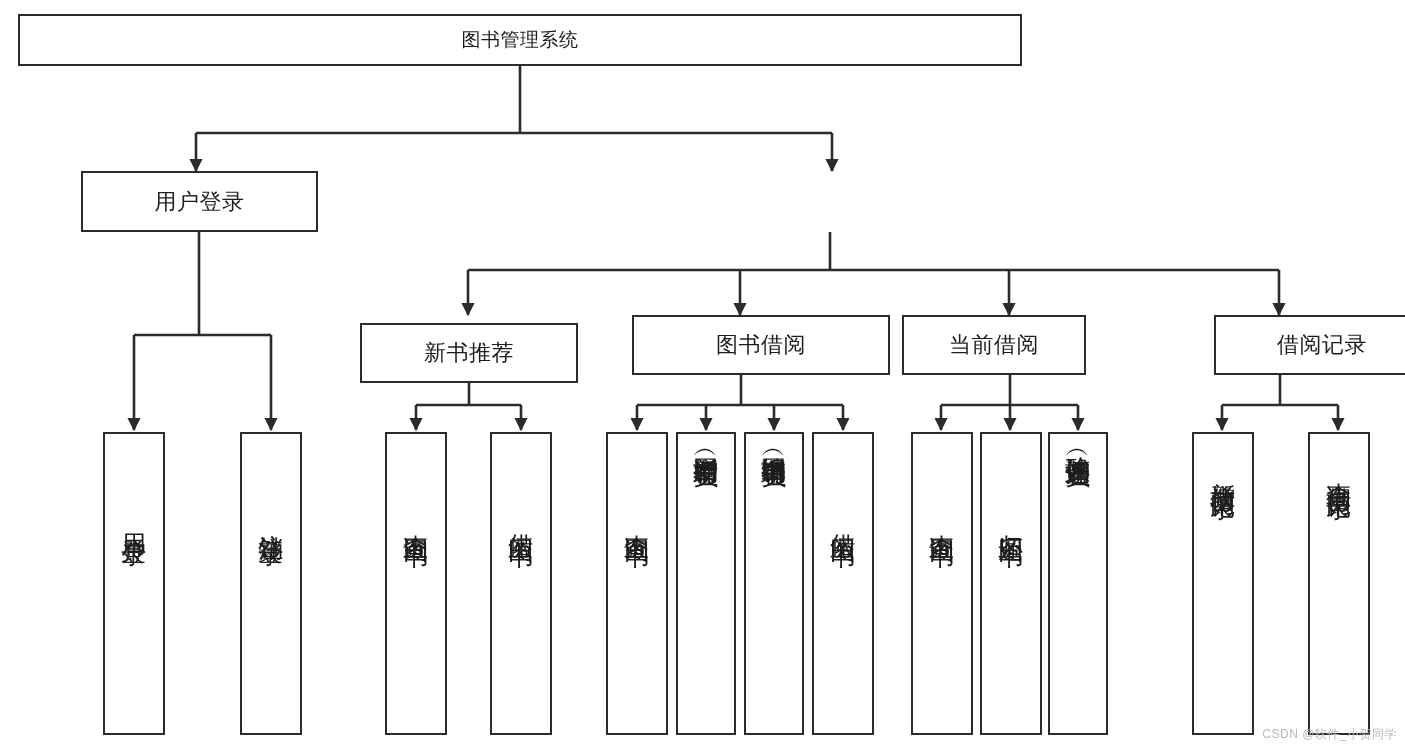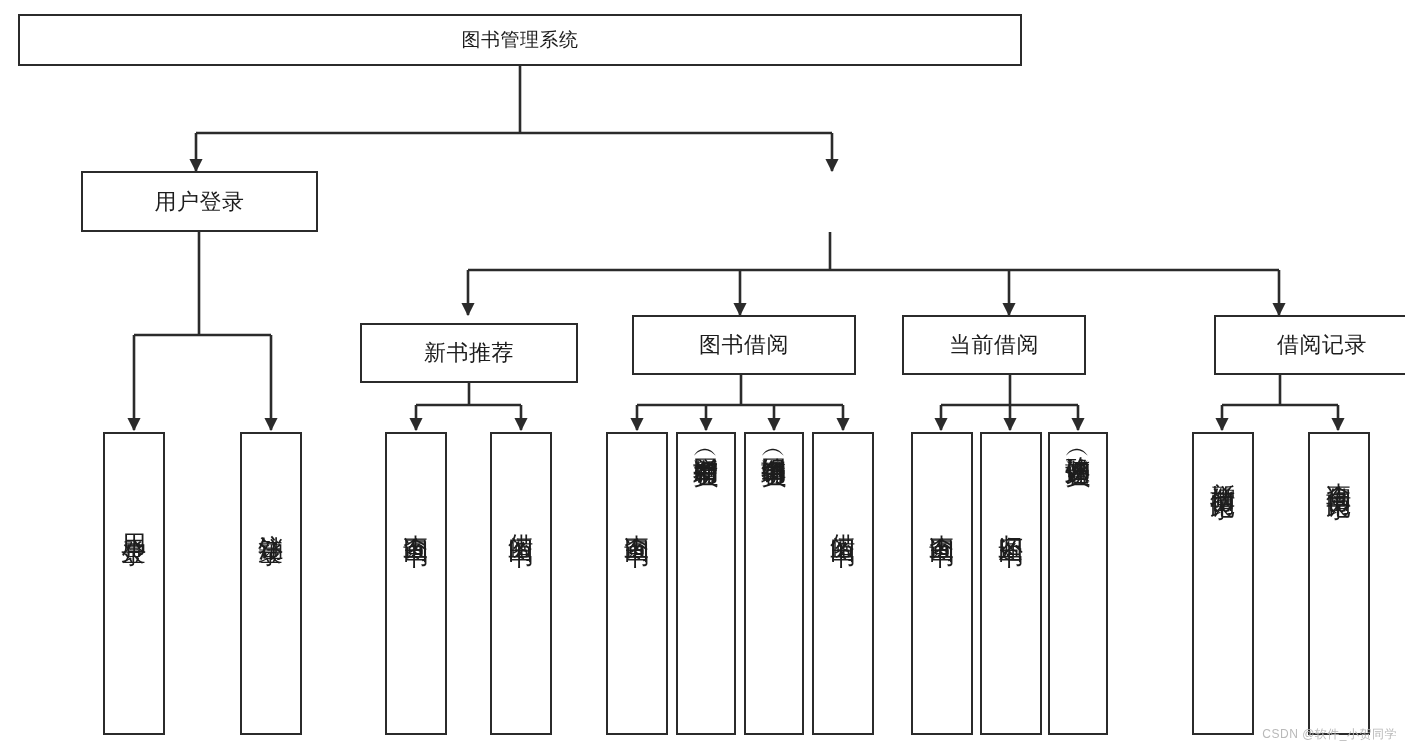--- a/index.html
+++ b/index.html
@@ -140,21 +140,21 @@
     <span class="node-label">图书管理系统</span>
   </div>
 
   <div class="node horiz" style="left:81px; top:171px; width:237px; height:61px;">
     <span class="node-label">用户登录</span>
   </div>
 
   <div class="node horiz" style="left:360px; top:315px; width:218px; height:60px;margin-top:8px;">
     <span class="node-label">新书推荐</span>
   </div>
-  <div class="node horiz" style="left:632px; top:315px; width:224px; height:60px;">
+  <div class="node horiz" style="left:632px; top:315px; width:258px; height:60px;">
     <span class="node-label">图书借阅</span>
   </div>
   <div class="node horiz" style="left:902px; top:315px; width:184px; height:60px;">
     <span class="node-label">当前借阅</span>
   </div>
   <div class="node horiz" style="left:1172px; top:315px; width:216px; height:60px;margin-left:42px;">
     <span class="node-label">借阅记录</span>
   </div>
 
   <div class="node vert" style="left:103px; top:432px; width:62px; height:303px; padding-top:80px;">

